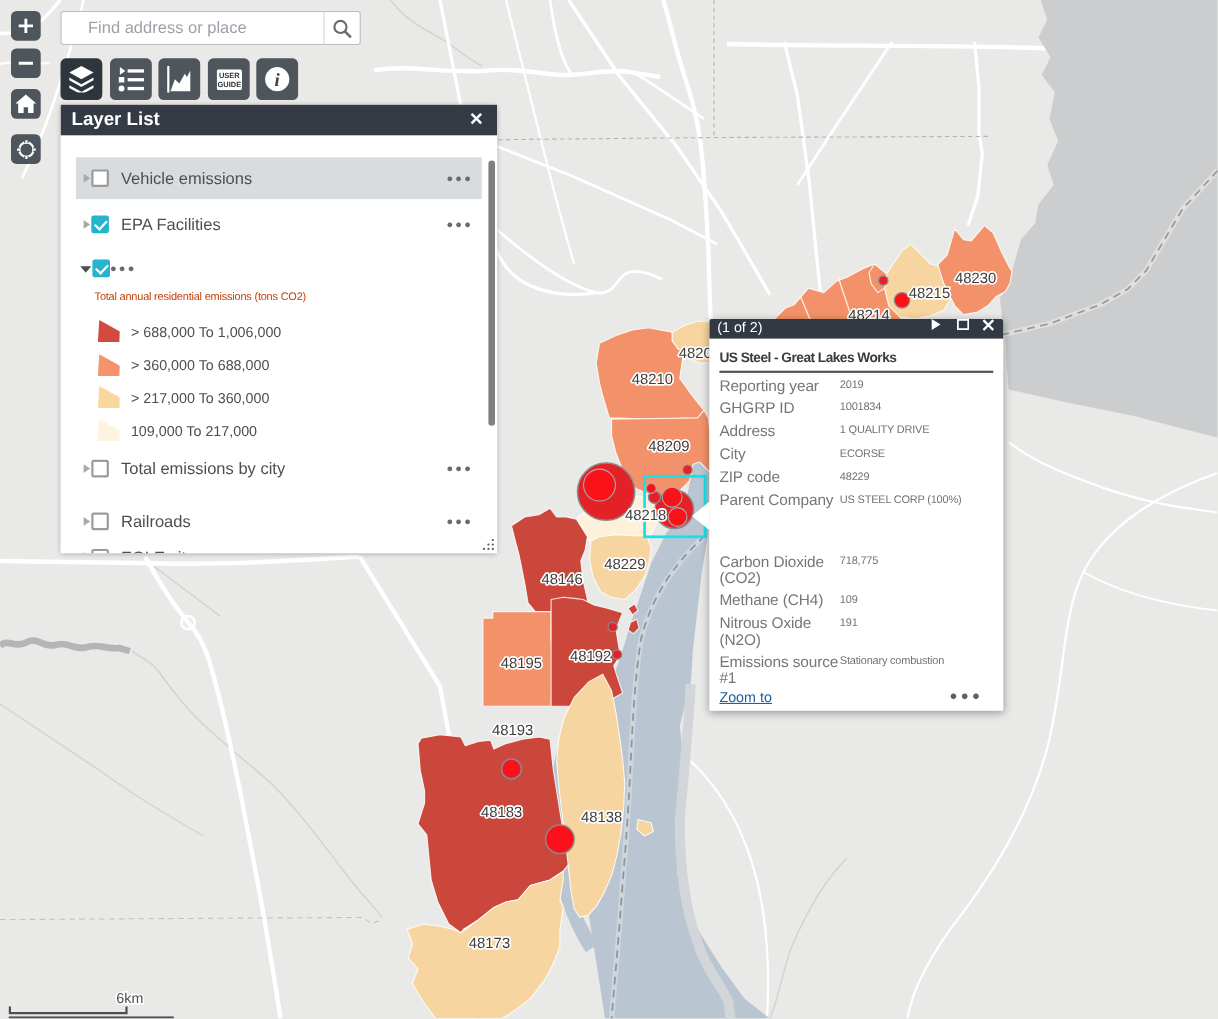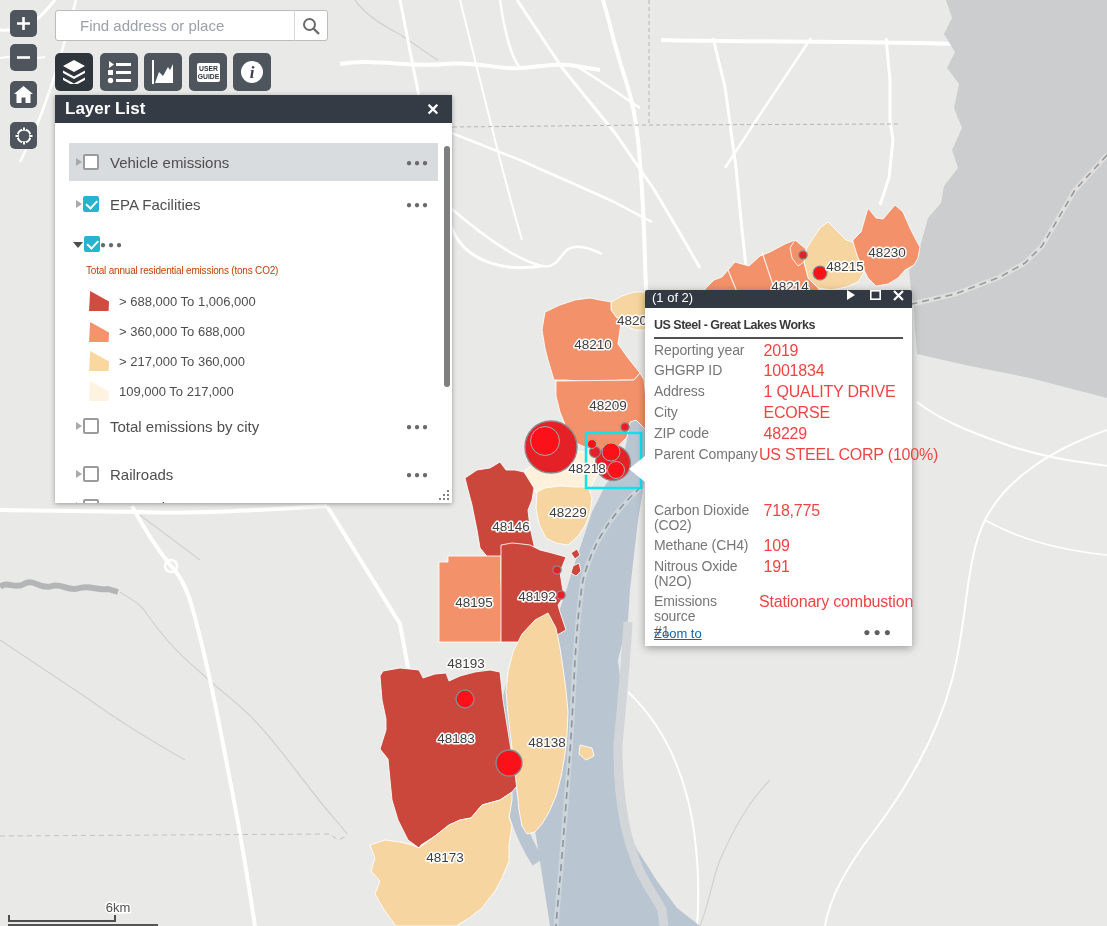--- a/index.html
+++ b/index.html
@@ -45,21 +45,21 @@
 #popup{position:absolute;left:645px;top:290px;width:267px;height:356px;
   box-shadow:0 2px 8px rgba(0,0,0,.35);border-radius:2px;background:#fff}
 #popup .phdr{height:18px;background:#323943;color:#fff;display:flex;align-items:flex-start;
   border-radius:2px 2px 0 0}
 #popup .phdr .t{font-size:13px;padding-left:7px;flex:1}
 #popup .body{position:relative;height:338px;background:#fff}
 #popup .title{position:absolute;left:9px;top:10px;font-size:12.5px;font-weight:bold;color:#3a3a3a;letter-spacing:-0.5px}
 #popup .hr{position:absolute;left:9px;top:29px;width:249px;height:2px;background:#515151}
 .prow{position:absolute;left:9px;width:250px;display:flex}
 .prow .k{width:113px;font-size:14px;color:#767676;line-height:15px;letter-spacing:-0.1px}
-.prow .v{width:145px;font-size:16px;color:#ef4444;line-height:15px;white-space:nowrap;letter-spacing:-0.2px}
+.prow .v{width:145px;font-size:10px;color:#737373;line-height:15px;white-space:nowrap;letter-spacing:-0.2px}
 #zoomto{position:absolute;left:9px;top:318px;font-size:13px;color:#1b61a1;text-decoration:underline}
 #pdots{position:absolute;right:18px;top:317px;color:#5f5f5f;font-size:12px;letter-spacing:3px}
 #tail{position:absolute;left:-16px;top:148px;width:0;height:0;
   border-top:13px solid transparent;border-bottom:13px solid transparent;border-right:16px solid #fff}
 .resize{position:absolute;right:3px;bottom:3px;width:10px;height:10px}
 .resize i{position:absolute;width:2px;height:2px;background:#555;border-radius:50%}
 </style>
 </head>
 <body>
 <svg id="map" viewBox="0 0 1107 926">

